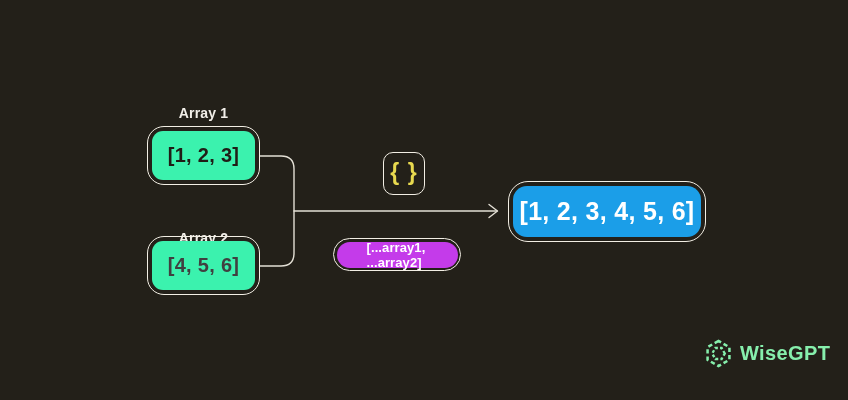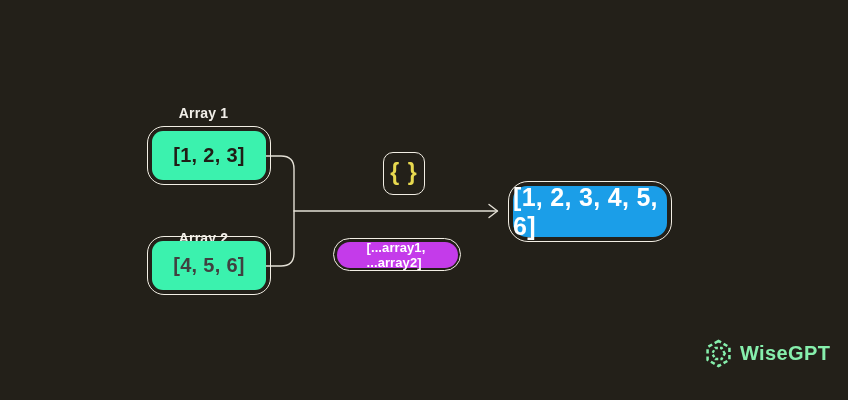--- a/index.html
+++ b/index.html
@@ -50,25 +50,25 @@
     padding: 4px;
     display: flex;
   }
   .fill {
     flex: 1;
     display: flex;
     align-items: center;
     justify-content: center;
   }
 
-  .green-box { left: 147px; width: 124px; height: 59px; border-radius: 17px; }
+  .green-box { left: 147px; width: 113px; height: 59px; border-radius: 17px; }
   .green-box .fill { border-radius: 11px; }
   .green-box .value { font-size: 20px; font-weight: 700; letter-spacing: 0.3px; }
 
-  .result-box { left: 508px; top: 181px; width: 164px; height: 61px; border-radius: 20px; }
+  .result-box { left: 508px; top: 181px; width: 198px; height: 61px; border-radius: 20px; }
   .result-box .fill { border-radius: 14px; }
   .result-box .value { font-size: 25px; font-weight: 700; letter-spacing: 0.3px; }
 
   .spread-pill { left: 333px; top: 238px; width: 128px; height: 33px; border-radius: 17px; padding: 2.5px; }
   .spread-pill .fill { border-radius: 13px; }
   .spread-pill .value { font-size: 13px; font-weight: 700; letter-spacing: 0.1px; }
 
   .braces-badge {
     left: 383px; top: 152px;
     width: 42px; height: 43px;

